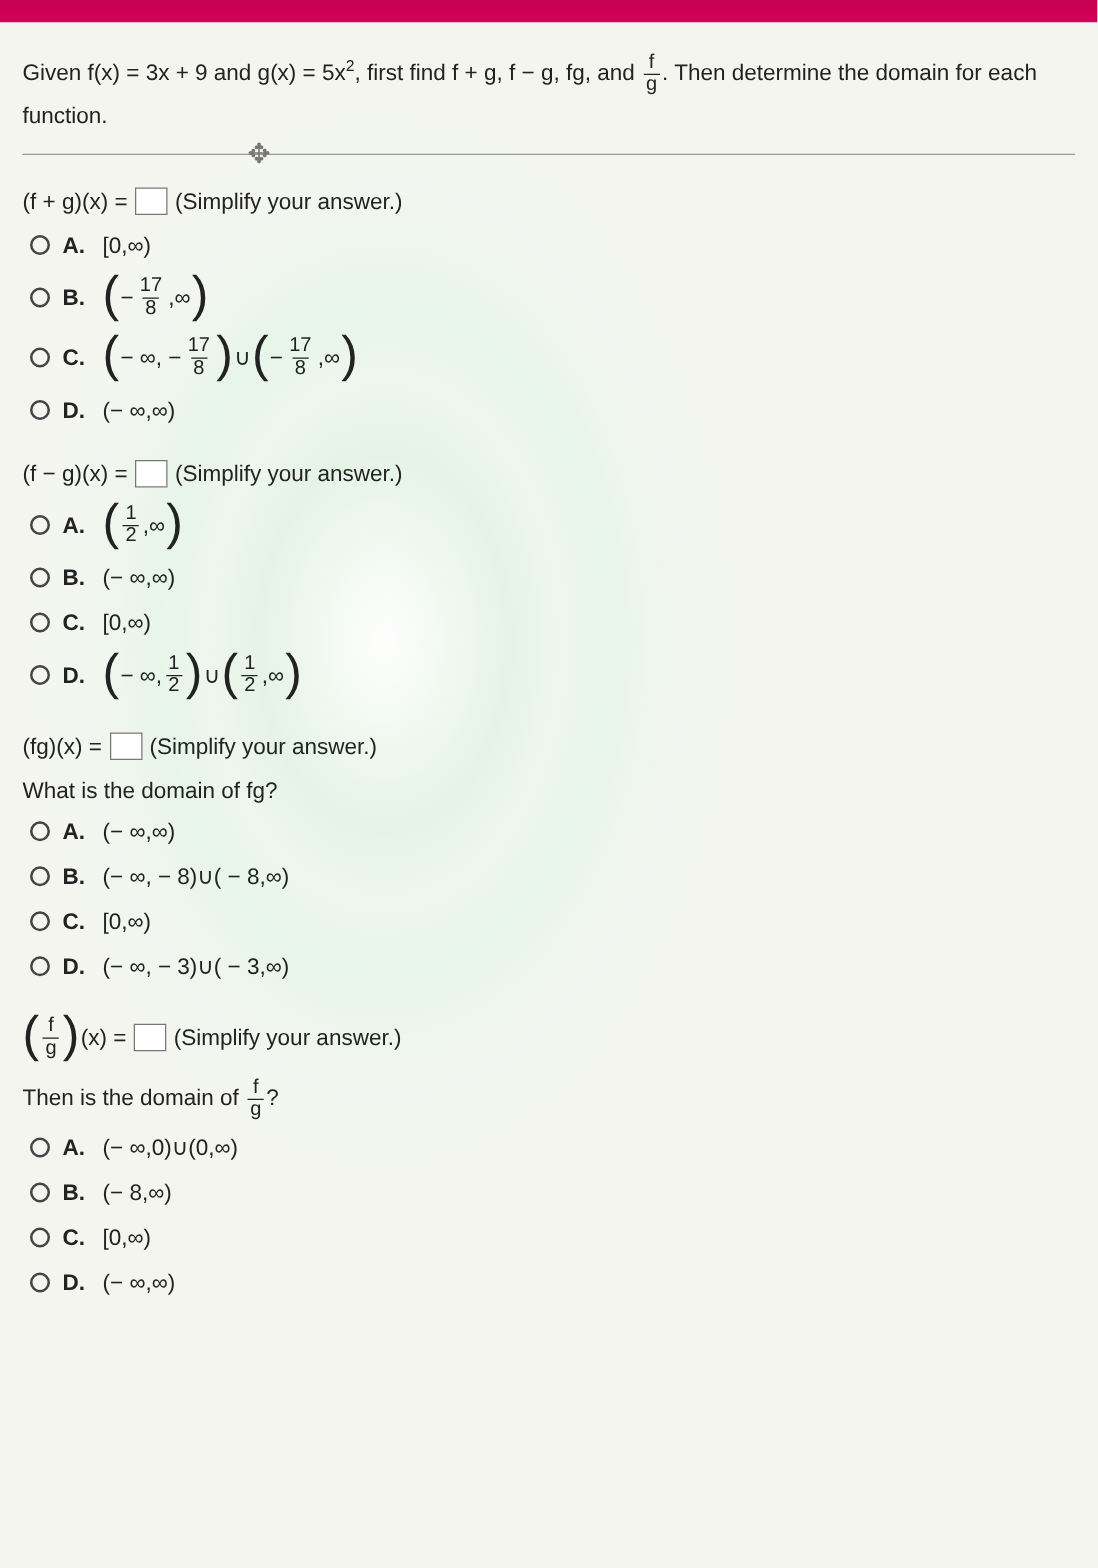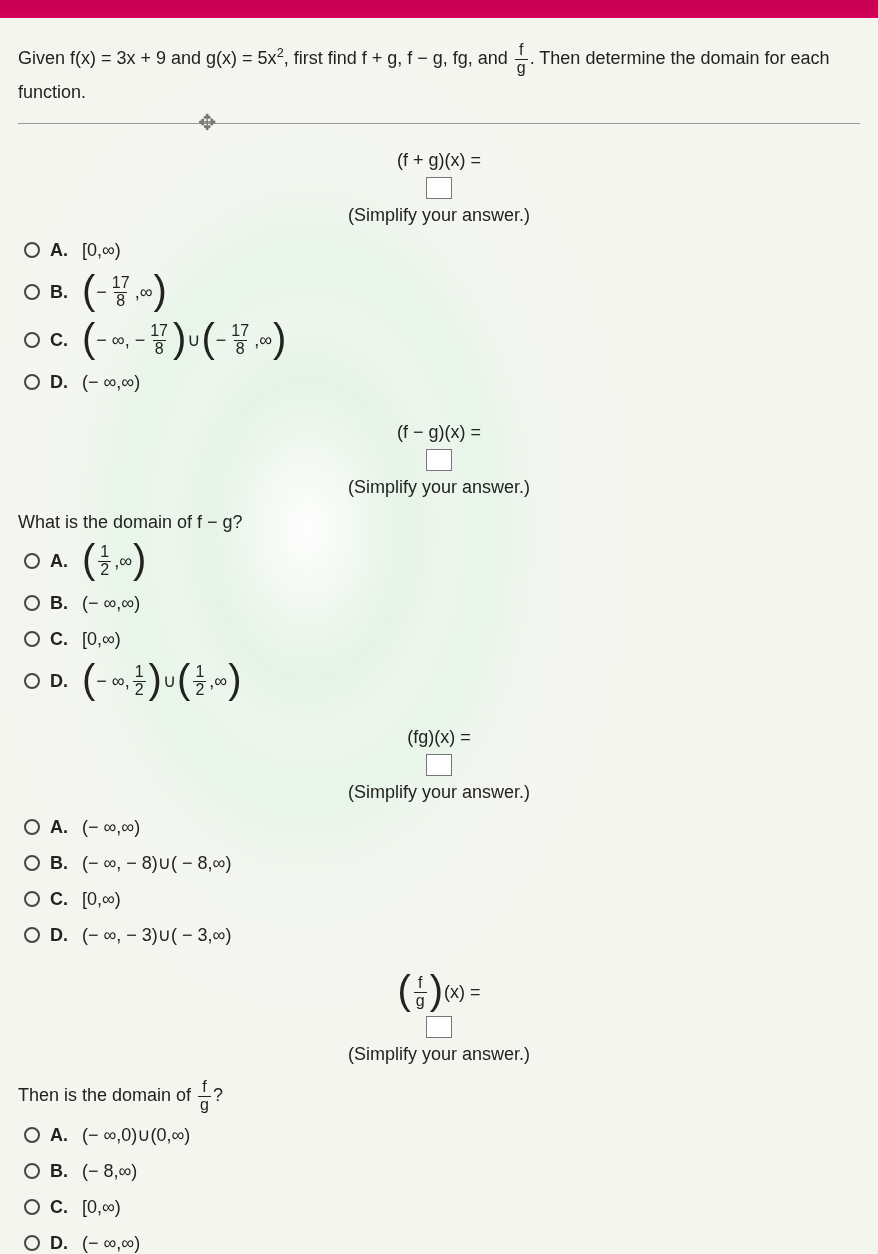--- a/index.html
+++ b/index.html
@@ -45,21 +45,20 @@
   }
   .section {
     margin-top: 26px;
   }
   .eq-line {
     margin: 18px 0 10px 0;
     display: flex;
     align-items: center;
     flex-wrap: wrap;
     gap: 6px;
-    flex-direction: column;
   }
   .input-box {
     display: inline-block;
     width: 26px;
     height: 22px;
     border: 1px solid #777;
     background: #fff;
     vertical-align: middle;
   }
   .subq {
@@ -183,21 +182,20 @@
       </div>
     </div>
   </div>
 
   <div class="section">
     <div class="eq-line">
       <span>(f − g)(x) =</span>
       <span class="input-box"></span>
       <span>(Simplify your answer.)</span>
     </div>
-    <div class="subq">What is the domain of f − g?</div>
     <div class="options">
       <div class="opt">
         <span class="radio"></span>
         <span class="opt-label">A.</span>
         <span class="math-row">
           <span class="lparen">(</span>
           <span class="frac">
               <span class="num">1</span>
               <span class="den">2</span>
             </span>
@@ -238,20 +236,21 @@
       </div>
     </div>
   </div>
 
   <div class="section">
     <div class="eq-line">
       <span>(fg)(x) =</span>
       <span class="input-box"></span>
       <span>(Simplify your answer.)</span>
     </div>
+    <div class="subq">What is the domain of fg?</div>
     <div class="options">
       <div class="opt simple">
         <span class="radio"></span>
         <span class="opt-label">A.</span>
         <span>(− ∞,∞)</span>
       </div>
       <div class="opt simple">
         <span class="radio"></span>
         <span class="opt-label">B.</span>
         <span>(− ∞, − 8)∪( − 8,∞)</span>

